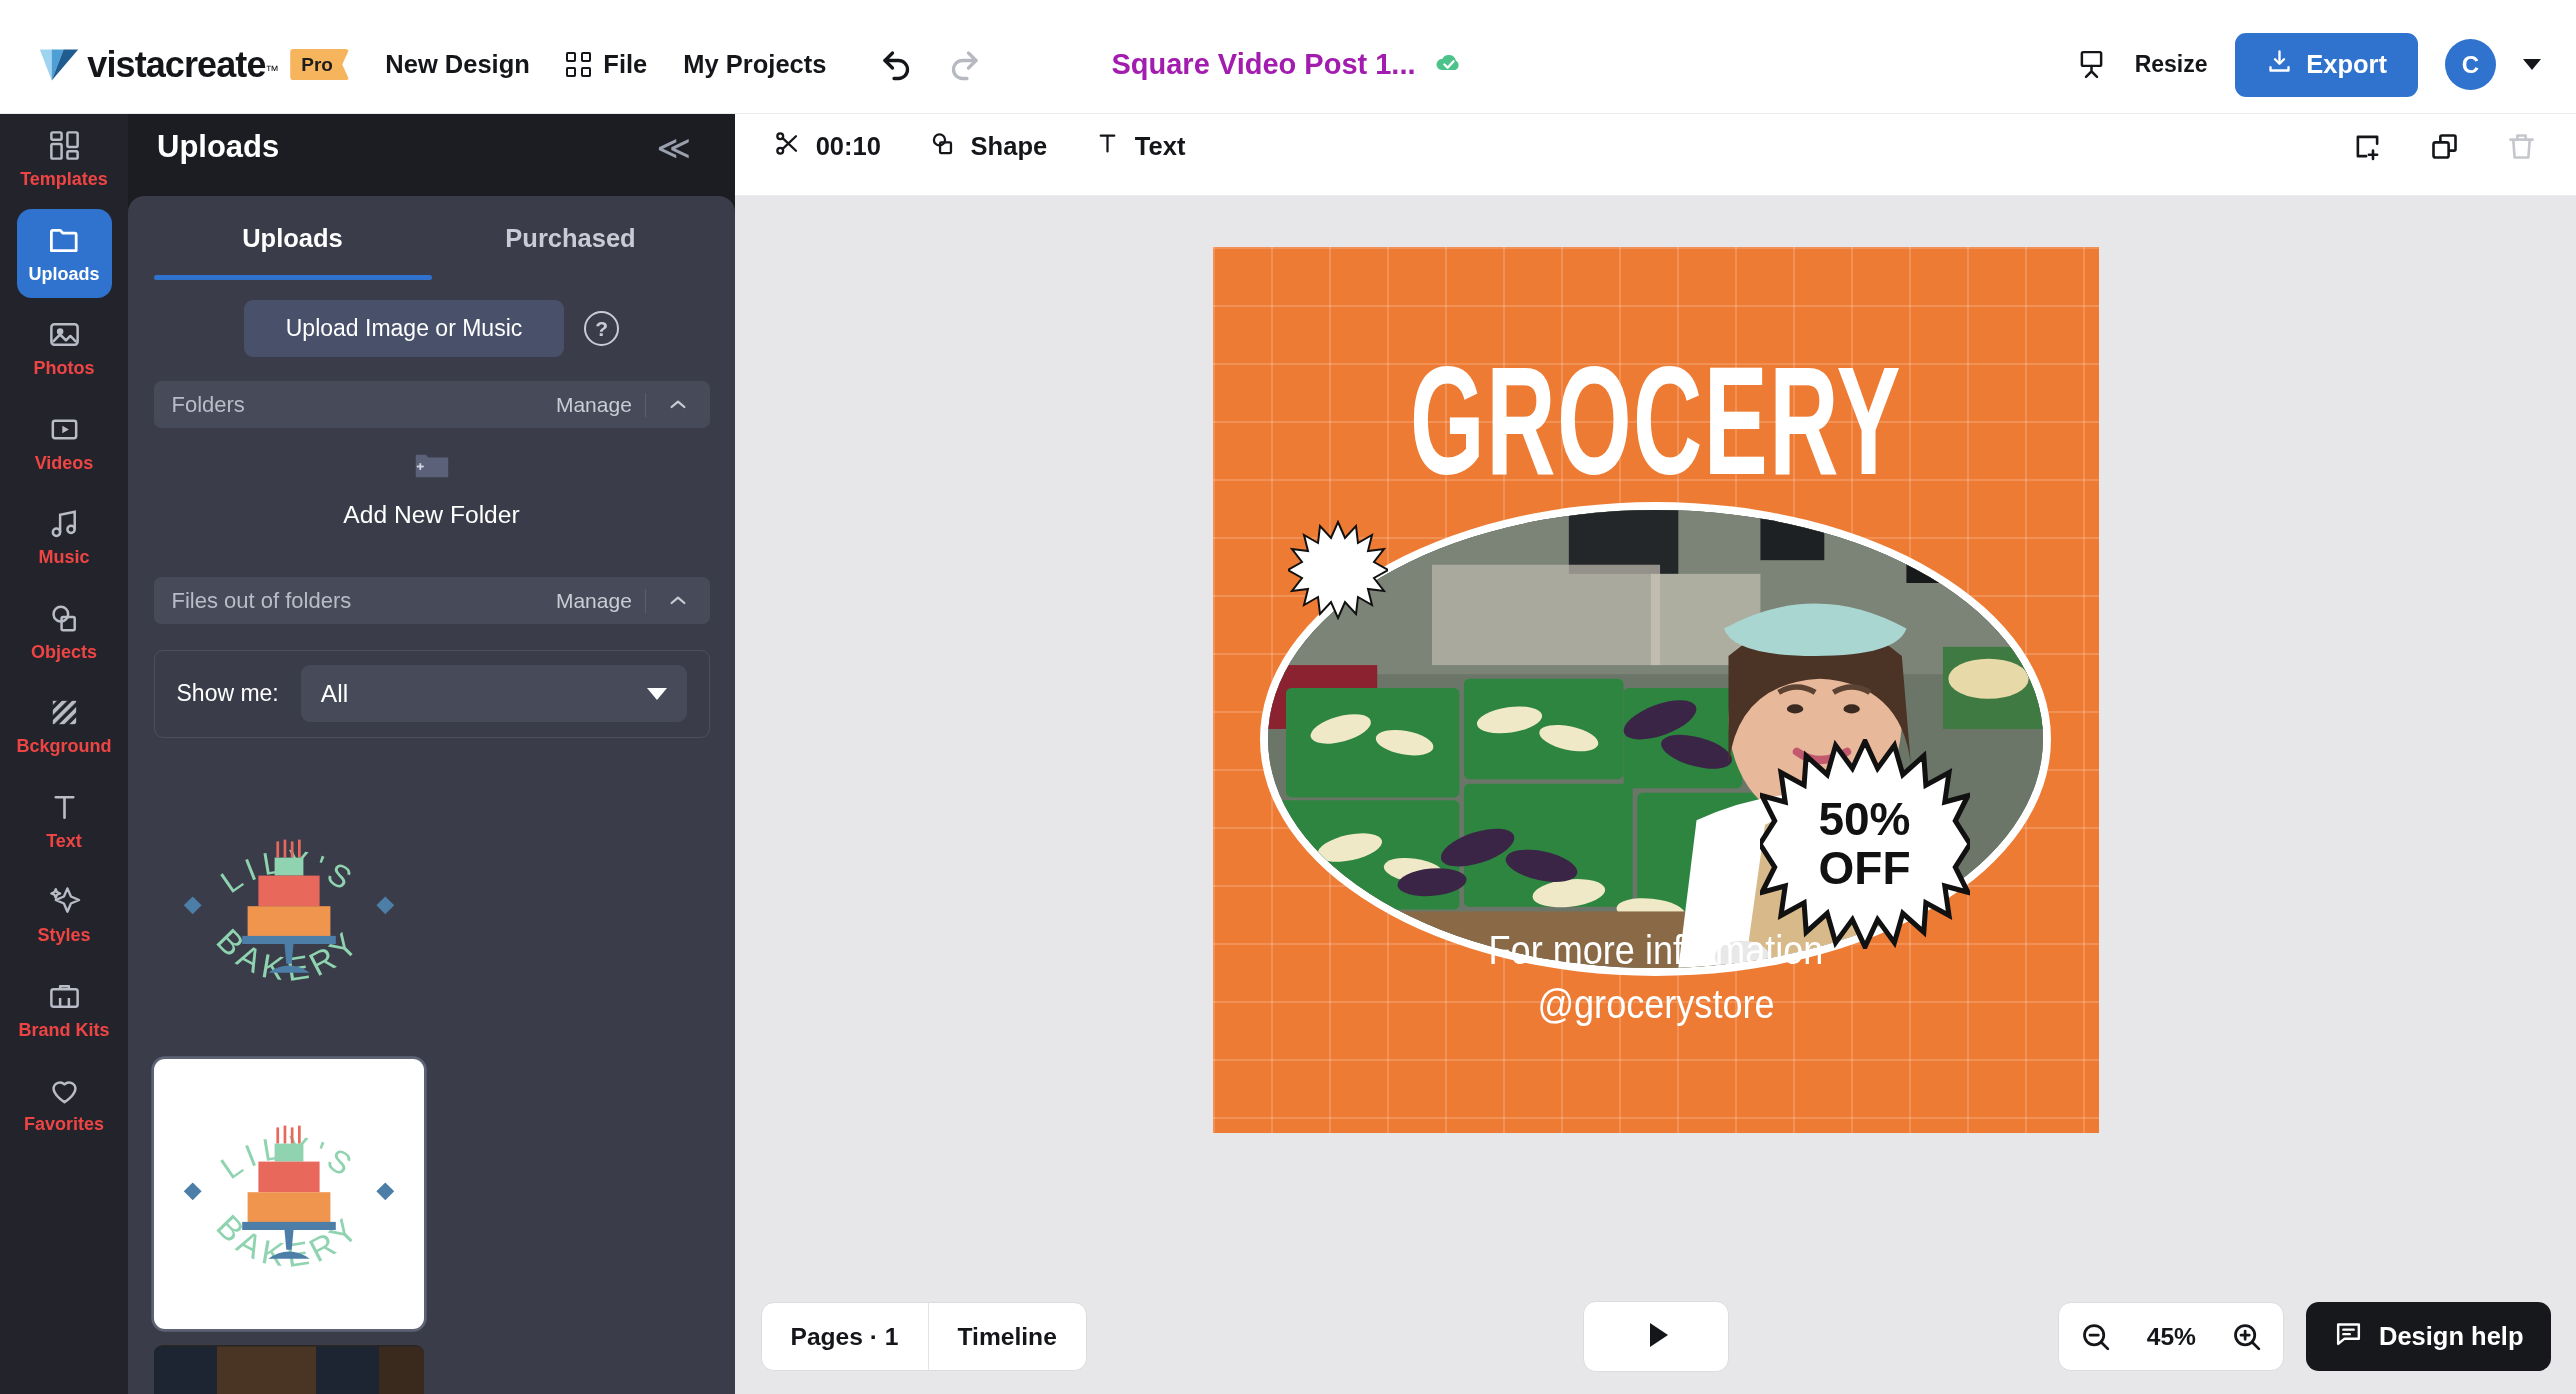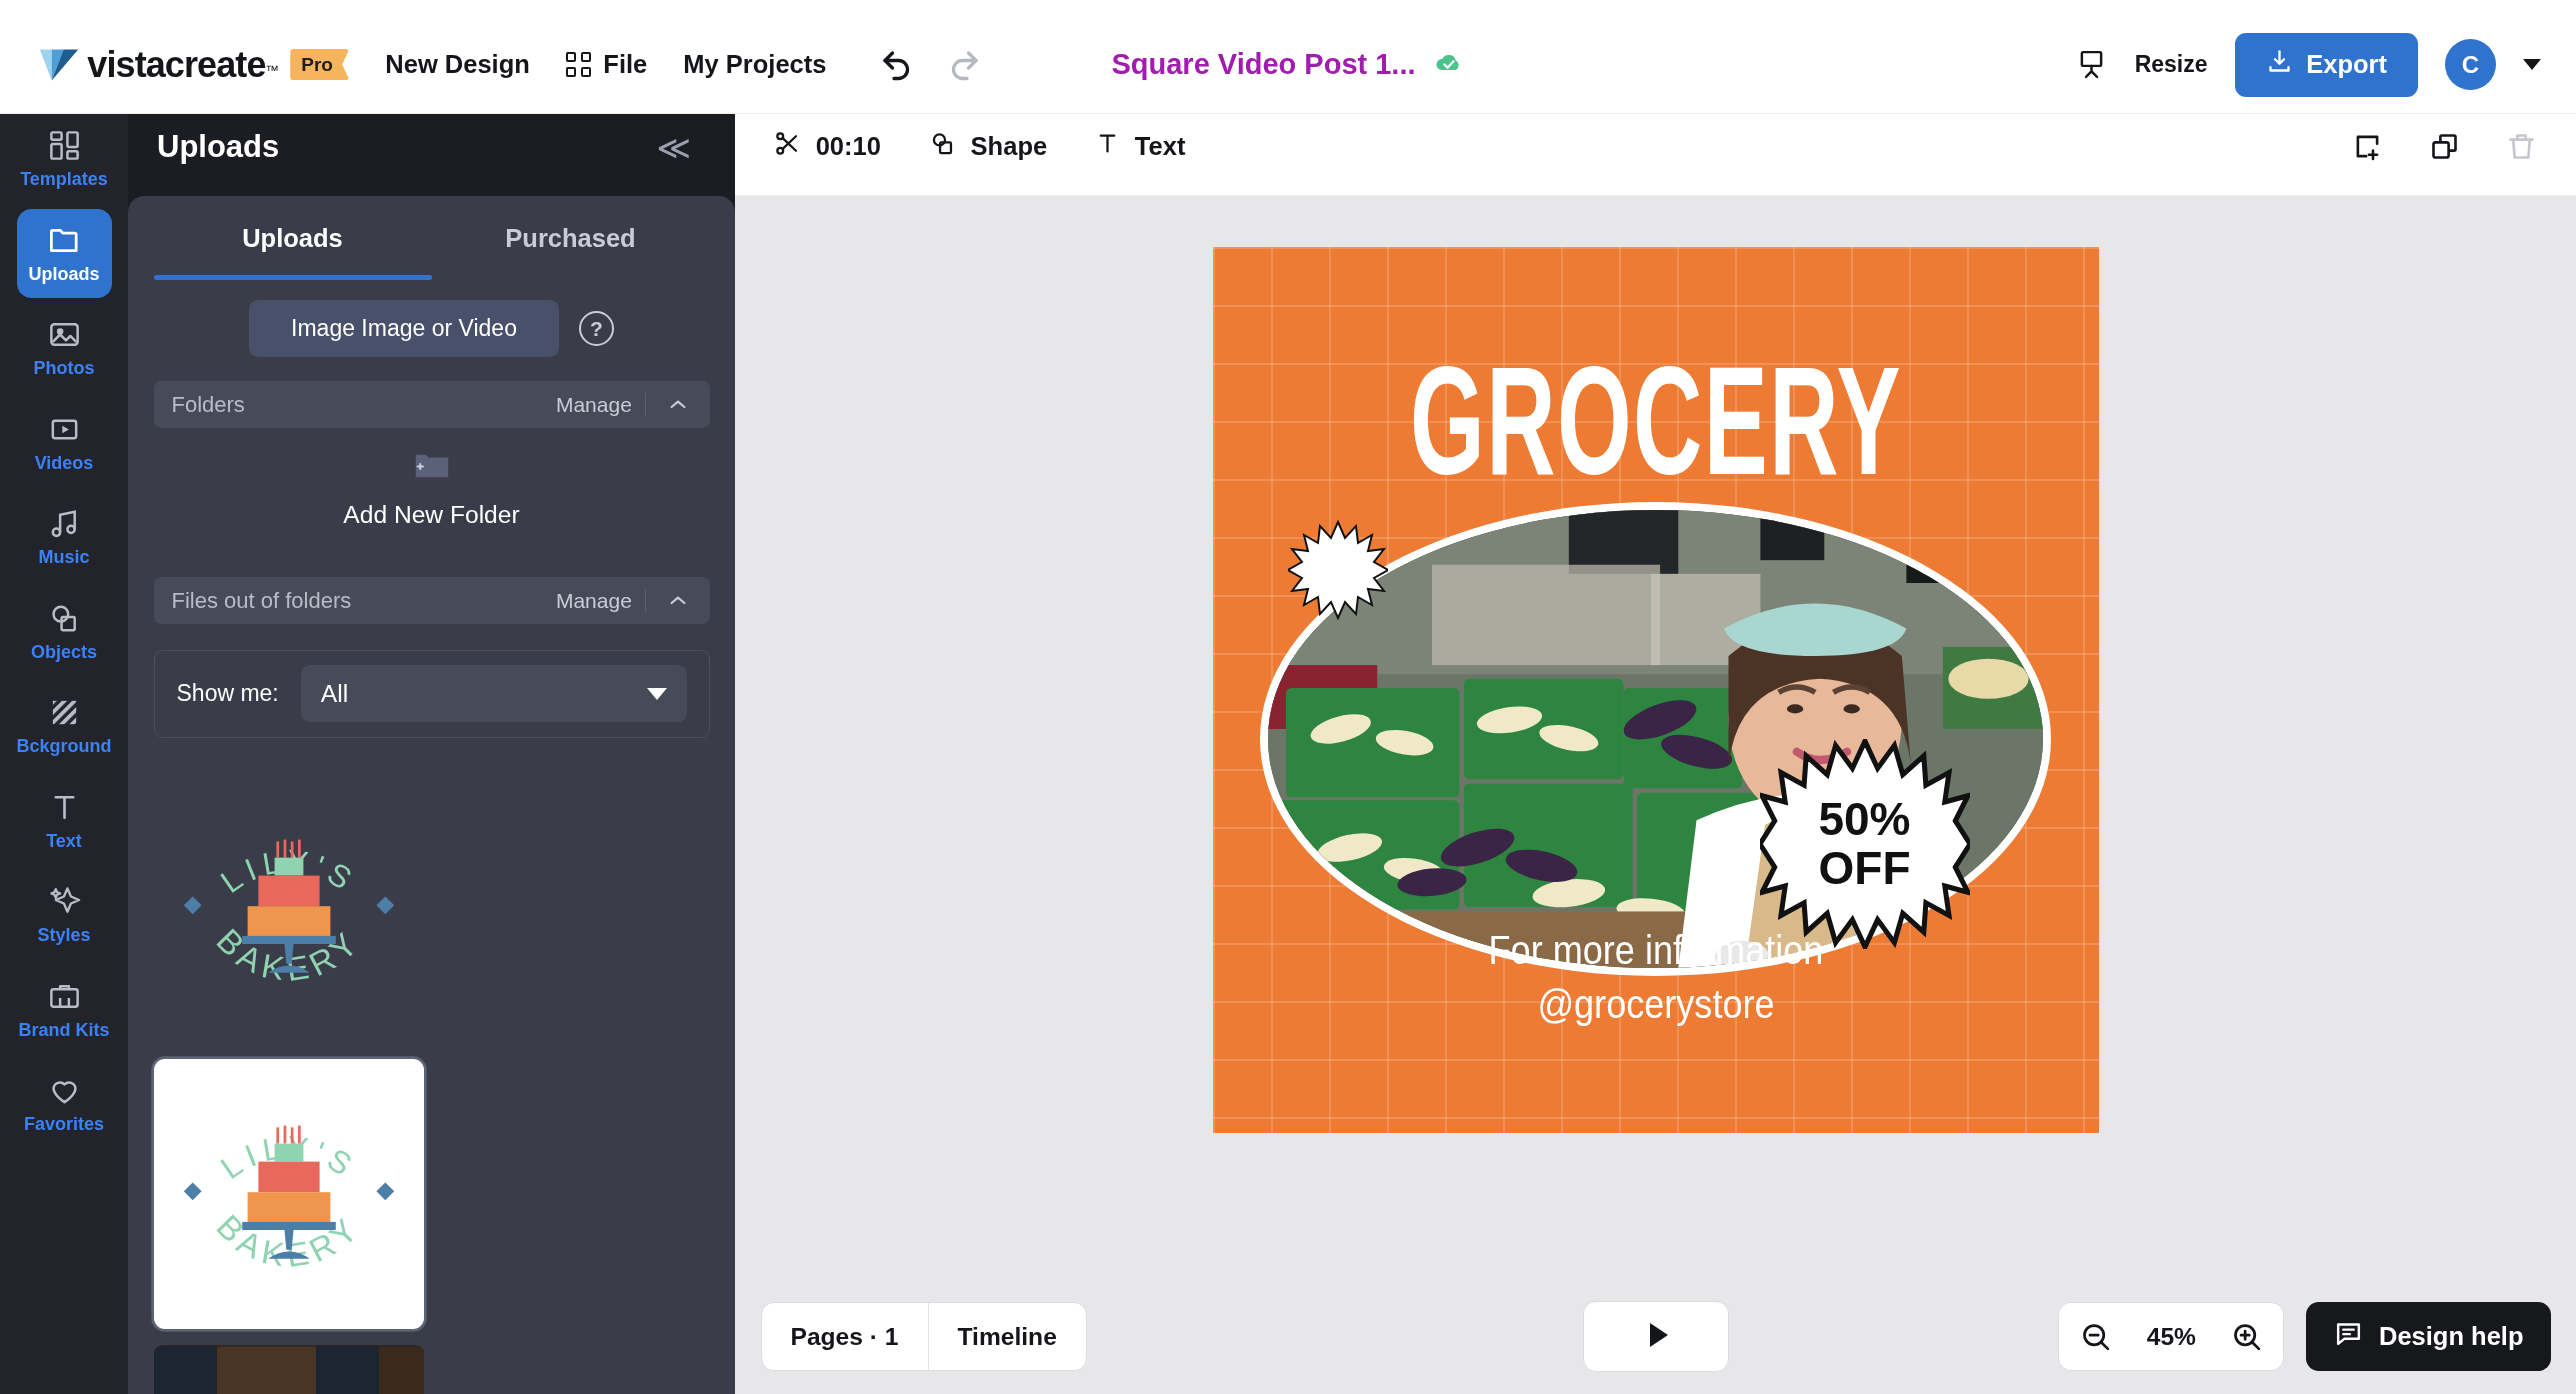--- a/index.html
+++ b/index.html
@@ -74,21 +74,21 @@
   .rail{
     position:absolute; left:0; top:98px; width:128px; height:1296px;
     background:#23242B; display:flex; flex-direction:column; align-items:center;
     padding-top:16.4px; z-index:20;
   }
   .rail-item{
     width:95px; height:89px; border-radius:14.6px; display:flex; flex-direction:column;
     align-items:center; justify-content:center; gap:5.5px; cursor:pointer; margin-bottom:5.5px;
   }
   .rail-item.active{ background:#2F73CF; }
-  .rail-label{ font-size:18px; color:#3b82f6; font-weight:bold; }
+  .rail-label{ font-size:18px; color:#ef4444; font-weight:bold; }
   .rail-item.active .rail-label{ color:#ffffff; }
   .rail-ico{ width:36px; height:36px; display:flex; align-items:center; justify-content:center; }
 
   
   .panel{
     position:absolute; left:128px; top:98px; width:607px; height:1296px;
     background:#1C1D22; z-index:15;
   }
   .panel-head{
     height:98px; display:flex; align-items:center; justify-content:space-between;
@@ -446,21 +446,21 @@
     <span class="collapse-btn">≪</span>
   </div>
 
   <div class="panel-body">
     <div class="tabs">
       <div class="tab active">Uploads</div>
       <div class="tab">Purchased</div>
     </div>
 
     <div class="upload-row">
-      <div class="upload-btn">Image Image or Video</div>
+      <div class="upload-btn">Upload Image or Music</div>
       <div class="help-circle">?</div>
     </div>
 
     <div class="section-bar">
       <span class="sb-title">Folders</span>
       <span class="sb-manage">Manage</span>
       <span class="sb-chev">
         <svg width="22" height="14.6" viewBox="0 0 24 16" fill="none" stroke="#C9CCD5" stroke-width="2.4" stroke-linecap="round" stroke-linejoin="round">
             <polyline points="5,11 12,5 19,11"></polyline>
           </svg>

